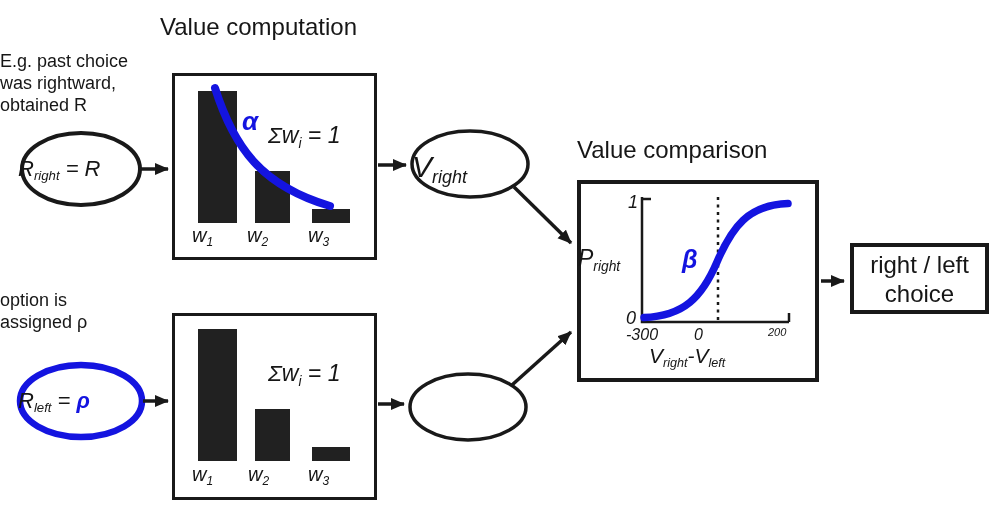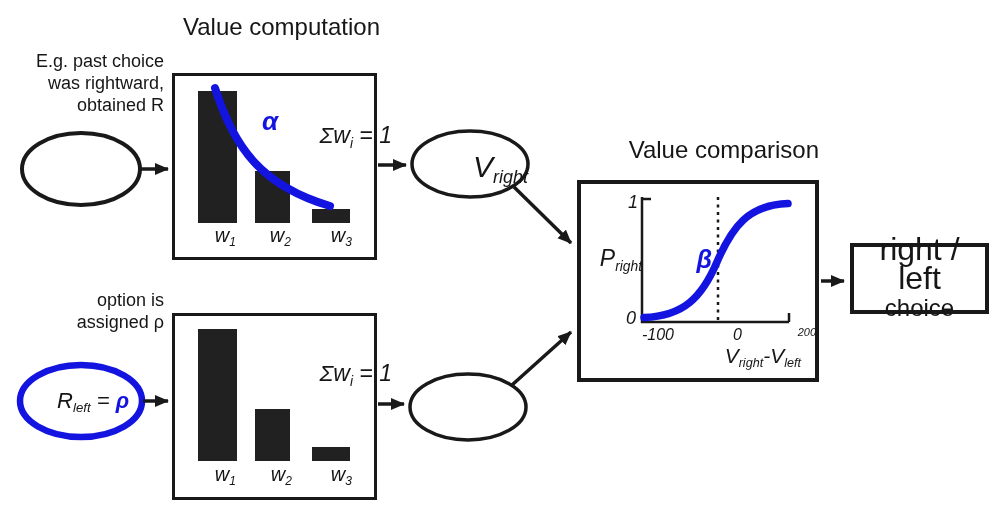--- a/index.html
+++ b/index.html
@@ -1,20 +1,20 @@
 <!DOCTYPE html>
 <html><head>
 <meta charset="utf-8">
 <style>
   html,body{margin:0;padding:0;background:#fff;}
   .canvas{position:relative;width:1000px;height:518px;background:#ffffff;overflow:hidden;
           font-family:"Liberation Sans","DejaVu Sans",sans-serif;color:#161616;}
   .box{position:absolute;background:#fff;border:3px solid #191919;box-sizing:border-box;}
   .bar{position:absolute;background:#212121;}
-  .txt{position:absolute;text-align:right;white-space:nowrap;line-height:1.15;}
+  .txt{position:absolute;text-align:left;white-space:nowrap;line-height:1.15;}
   .it{font-style:italic;}
   .b{font-weight:700;}
   .blue{color:#1414e0;}
   .sub{font-size:0.6em;font-style:italic;vertical-align:-0.33em;}
   svg.overlay{position:absolute;left:0;top:0;pointer-events:none;}
   .note{font-size:18px;line-height:22px;}
   .title{font-size:24px;font-weight:400;}
 </style>
 </head>
 <body>
@@ -29,21 +29,21 @@
 
   <div class="box" style="left:172px;top:313px;width:205px;height:187px;">
     <div class="bar" style="left: 23px; bottom: 36px; width: 39px; height: 132px;"></div>
     <div class="bar" style="left: 80px; bottom: 36px; width: 35px; height: 52px;"></div>
     <div class="bar" style="left: 137px; bottom: 36px; width: 38px; height: 14px;"></div>
   </div>
 
   <div class="box" style="left:577px;top:180px;width:242px;height:202px;border-width:4px;"></div>
 
   <div class="box" style="left:850px;top:243px;width:139px;height:71px;border-width:4px;display:flex;flex-direction:column;justify-content:center;">
-    <div style="font-size:32px;line-height:29px;text-align:center;">right / left</div>
+    <div style="font-size:24px;line-height:29px;text-align:center;">right / left</div>
     <div style="font-size:24px;line-height:29px;text-align:center;">choice</div>
   </div>
 
   <svg class="overlay" width="1000" height="518" viewBox="0 0 1000 518">
     <defs>
       <marker id="ah" markerUnits="userSpaceOnUse" markerWidth="16" markerHeight="14" refX="13" refY="6" orient="auto">
         <path d="M0,0 L14,6 L0,12 Z" fill="#191919"></path>
       </marker>
     </defs>
 
@@ -75,20 +75,23 @@
   <div class="txt note" style="left:0;top:50px;width:164px;">
     <div>E.g. past choice</div>
     <div>was rightward,</div>
     <div>obtained R</div>
   </div>
   <div class="txt note" style="left:0;top:289px;width:164px;">
     <div>option is</div>
     <div>assigned ρ</div>
   </div>
 
+  <div class="txt" style="left:18px;top:156px;width:126px;font-size:22px;">
+    <i>R</i><span class="sub">right</span><i> = R</i>
+  </div>
   <div class="txt" style="left:18px;top:388px;width:111px;font-size:22px;">
     <i>R</i><span class="sub">left</span><i> = </i><i class="blue b">ρ</i>
   </div>
   <div class="txt" style="left:412px;top:150px;width:116px;font-size:30px;">
     <i>V</i><span class="sub">right</span>
   </div>
 
   <div class="txt" style="left:268px;top:122px;width:124px;font-size:23px;">
     <i>Σw</i><span class="sub">i</span><i> = 1</i>
   </div>
@@ -104,20 +107,20 @@
   <div class="txt" style="left:192px;top:463px;width:44px;font-size:20px;"><i>w</i><span class="sub">1</span></div>
   <div class="txt" style="left:248px;top:463px;width:44px;font-size:20px;"><i>w</i><span class="sub">2</span></div>
   <div class="txt" style="left:308px;top:463px;width:44px;font-size:20px;"><i>w</i><span class="sub">3</span></div>
 
   <div class="txt it" style="left:578px;top:245px;width:64px;font-size:23px;">
     <i>P</i><span class="sub">right</span>
   </div>
   <div class="txt it b blue" style="left:682px;top:245px;width:30px;font-size:25px;">β</div>
   <div class="txt it" style="left:614px;top:192px;width:24px;font-size:18px;text-align:right;">1</div>
   <div class="txt it" style="left:612px;top:308px;width:24px;font-size:18px;text-align:right;">0</div>
-  <div class="txt it" style="left:626px;top:326px;width:48px;font-size:16px;">-100</div>
+  <div class="txt it" style="left:626px;top:326px;width:48px;font-size:16px;">-300</div>
   <div class="txt it" style="left:694px;top:326px;width:48px;font-size:16px;">0</div>
   <div class="txt it" style="left:768px;top:326px;width:48px;font-size:11px;">200</div>
   <div class="txt" style="left:649px;top:344px;width:152px;font-size:21px;">
     <i>V</i><span class="sub">right</span><i>-</i><i>V</i><span class="sub">left</span>
   </div>
 
 </div>
 
 </body></html>

